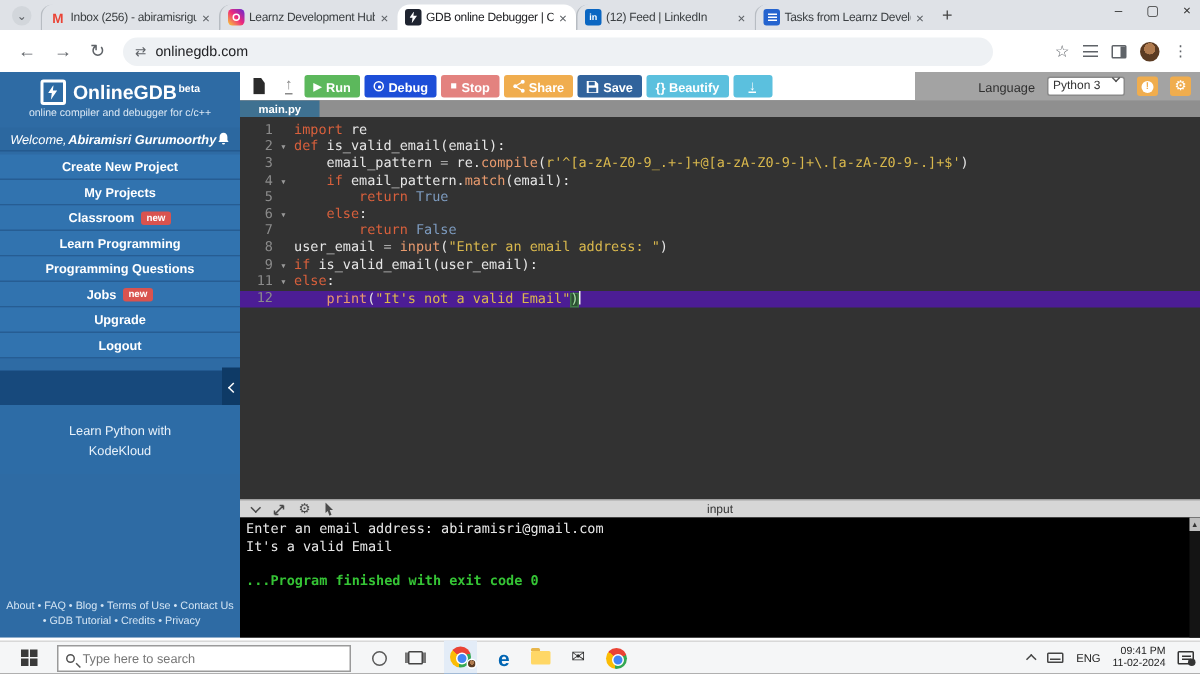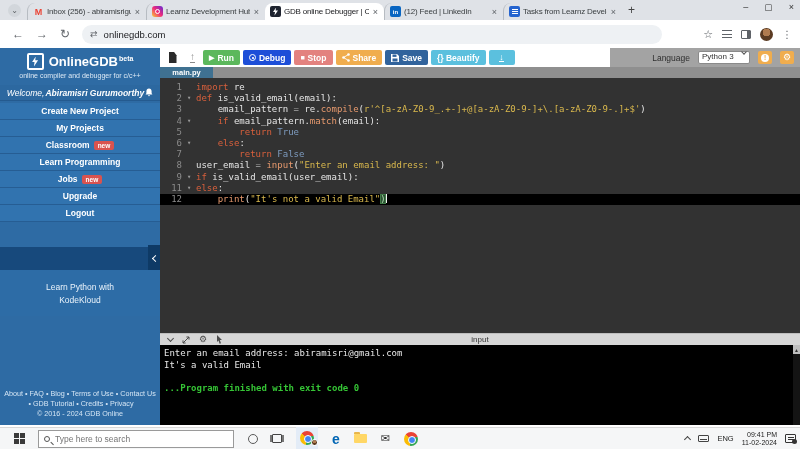--- a/index.html
+++ b/index.html
@@ -91,21 +91,21 @@
   .orange-btn{width:14px;height:13px;background:#f0ad4e;border-radius:2px;display:flex;align-items:center;justify-content:center;color:#fff}
   .info-icon{width:8px;height:8px;background:#fff;border-radius:50%;color:#f0ad4e;font-size:6.5px;font-weight:bold;display:flex;align-items:center;justify-content:center}
   .gear-icon{font-size:9px;line-height:9px}
 
   .filetab-row{position:absolute;left:0;top:19px;width:640px;height:11px;background:#8f8f8f}
   .filetab{position:absolute;left:0;top:0;width:53px;height:11px;background:#3f7191;color:#fff;font-size:7.5px;font-weight:bold;display:flex;align-items:center;justify-content:center}
 
   
   .editor{position:absolute;left:0;top:30px;width:640px;height:255px;background:#323232;font-family:"DejaVu Sans Mono",monospace;font-size:9px;padding-top:4px}
   .cl{height:11.2px;line-height:11.2px;display:flex;white-space:pre}
-  .cl.active{background:#000000}
+  .cl.active{background:#4c1d95}
   .ln{width:22px;text-align:right;color:#8b8b8b;flex:0 0 22px}
   .fold{width:14px;flex:0 0 14px;color:#9a9a9a;font-size:7px;text-align:center;line-height:11.2px}
   .codetxt{flex:1}
   .k{color:#d9603c}
   .b{color:#e89a6e}
   .s{color:#d9b84d}
   .n{color:#7d9bbf}
   .o{color:#a8a8a8}
   .p{color:#e6e6e6}
   .m{color:#a9e0a9;background:#2c4f33;box-shadow:0 0 0 1px #3f7a46 inset}
@@ -245,20 +245,23 @@
           <span>My Projects</span>
         </div>
         <div class="sbitem">
           <span>Classroom</span>
           <span class="badge">new</span>
         </div>
         <div class="sbitem">
           <span>Learn Programming</span>
         </div>
         <div class="sbitem">
+          <span>Programming Questions</span>
+        </div>
+        <div class="sbitem">
           <span>Jobs</span>
           <span class="badge">new</span>
         </div>
         <div class="sbitem">
           <span>Upgrade</span>
         </div>
         <div class="sbitem">
           <span>Logout</span>
         </div>
       </div>
@@ -266,21 +269,20 @@
     <div class="collapse-handle">
         <span class="chev-left"></span>
       </div>
     <div class="ad-box">
       <span>Learn Python with</span>
       <span>KodeKloud</span>
     </div>
     <div class="sb-footer">
       <div id="flinks1"><span class="lnk">About</span><span class="sb-sep">•</span><span class="lnk">FAQ</span><span class="sb-sep">•</span><span class="lnk">Blog</span><span class="sb-sep">•</span><span class="lnk">Terms of Use</span><span class="sb-sep">•</span><span class="lnk">Contact Us</span></div>
       <div id="flinks2"><span class="sb-sep">•</span><span class="lnk">GDB Tutorial</span><span class="sb-sep">•</span><span class="lnk">Credits</span><span class="sb-sep">•</span><span class="lnk">Privacy</span></div>
-      <div>© 2016 - 2024 GDB Online</div>
     </div>
   </div>
 
   <div class="main">
     <div class="toolbar">
       <span class="tb-icon-btn">
           <span class="newfile-icon"></span>
         </span>
       <span class="tb-icon-btn">
           <span class="upload-icon">↑</span>

